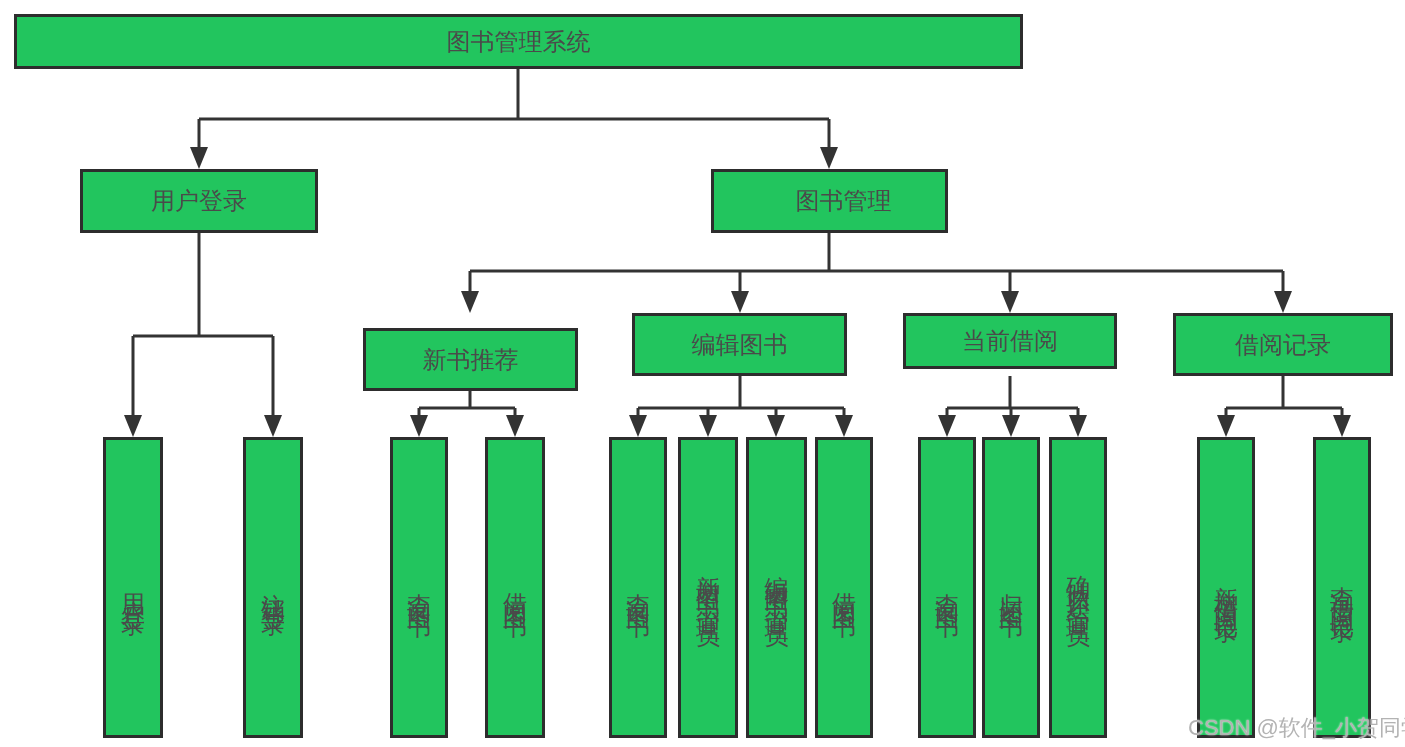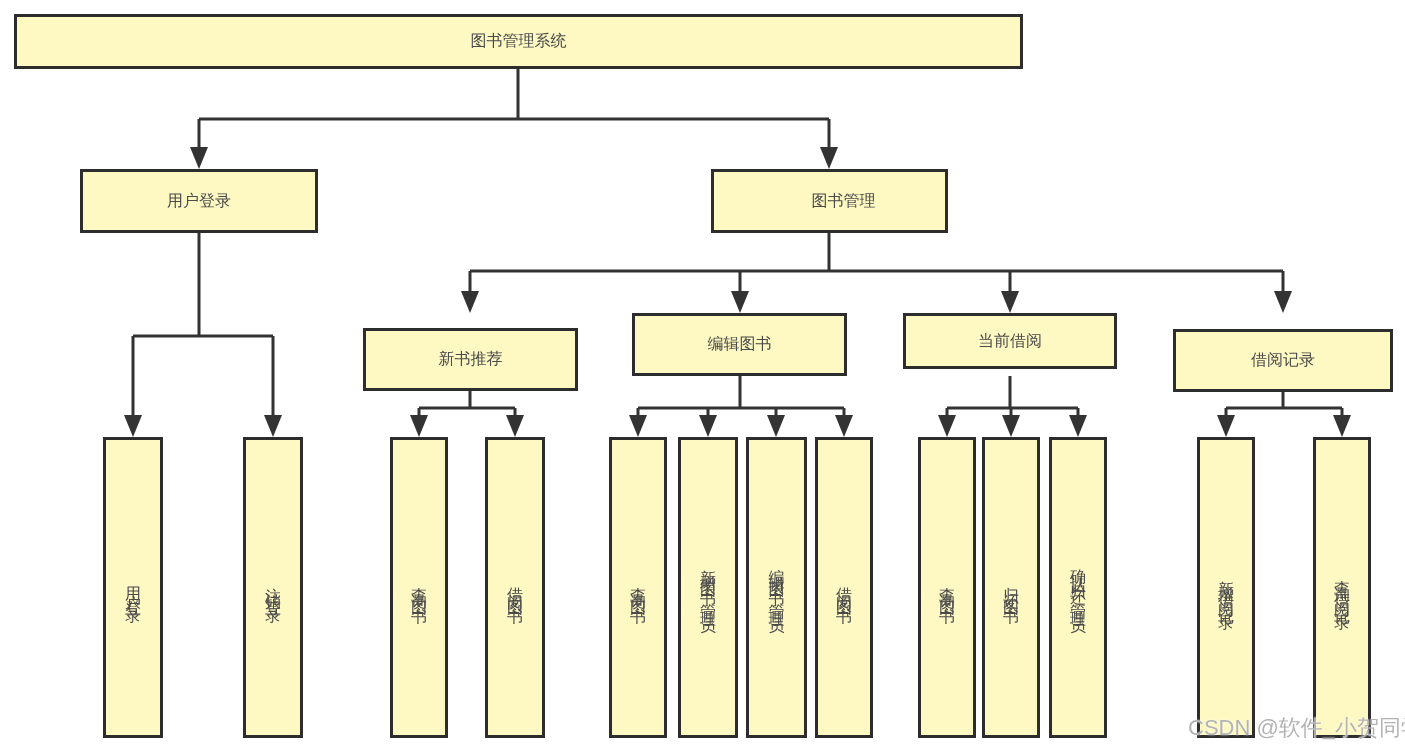--- a/index.html
+++ b/index.html
@@ -14,23 +14,23 @@
     position:absolute;left:0;top:0;z-index:0;
   }
   svg.connectors path{
     stroke:#333333;stroke-width:3;fill:none;
   }
   svg.connectors polygon{
     fill:#333333;stroke:none;
   }
   .hbox,.vbox{
     position:absolute;box-sizing:border-box;
-    border:3px solid #2d2d2d;background:#fef9c3;
+    border:3px solid #2d2d2d;background:#22c55e;
     display:flex;align-items:center;justify-content:center;
-    font-size:16px;color:#4a4a4a;z-index:1;
+    font-size:24px;color:#4a4a4a;z-index:1;
   }
   .vbox span{
     writing-mode:vertical-rl;
     text-orientation:mixed;
     letter-spacing:7px;line-height:1;
   }
   .watermark{
     position:absolute;left:1188px;top:713px;z-index:3;
     font-size:22px;color:#b3b3b3;white-space:nowrap;
     text-shadow:0 0 2px #ffffff;
@@ -85,21 +85,21 @@
   </svg>
 
   <div class="hbox" style="left:14px;top:14px;width:1009px;height:55px;">图书管理系统</div>
 
   <div class="hbox" style="left:80px;top:169px;width:238px;height:64px;">用户登录</div>
   <div class="hbox" style="left:711px;top:169px;width:237px;height:64px;padding-left:28px;">图书管理</div>
 
   <div class="hbox" style="left:363px;top:328px;width:215px;height:63px;">新书推荐</div>
   <div class="hbox" style="left:632px;top:313px;width:215px;height:63px;">编辑图书</div>
   <div class="hbox" style="left:903px;top:313px;width:214px;height:56px;">当前借阅</div>
-  <div class="hbox" style="left:1173px;top:313px;width:220px;height:63px;margin-top:16px;">借阅记录</div>
+  <div class="hbox" style="left:1173px;top:313px;width:220px;height:63px;">借阅记录</div>
 
   <div class="vbox" style="left:103px;top:437px;width:60px;height:301px;">
     <span>用户登录</span>
   </div>
   <div class="vbox" style="left:243px;top:437px;width:60px;height:301px;">
     <span>注销登录</span>
   </div>
 
   <div class="vbox" style="left:390px;top:437px;width:58px;height:301px;">
     <span>查询图书</span>

